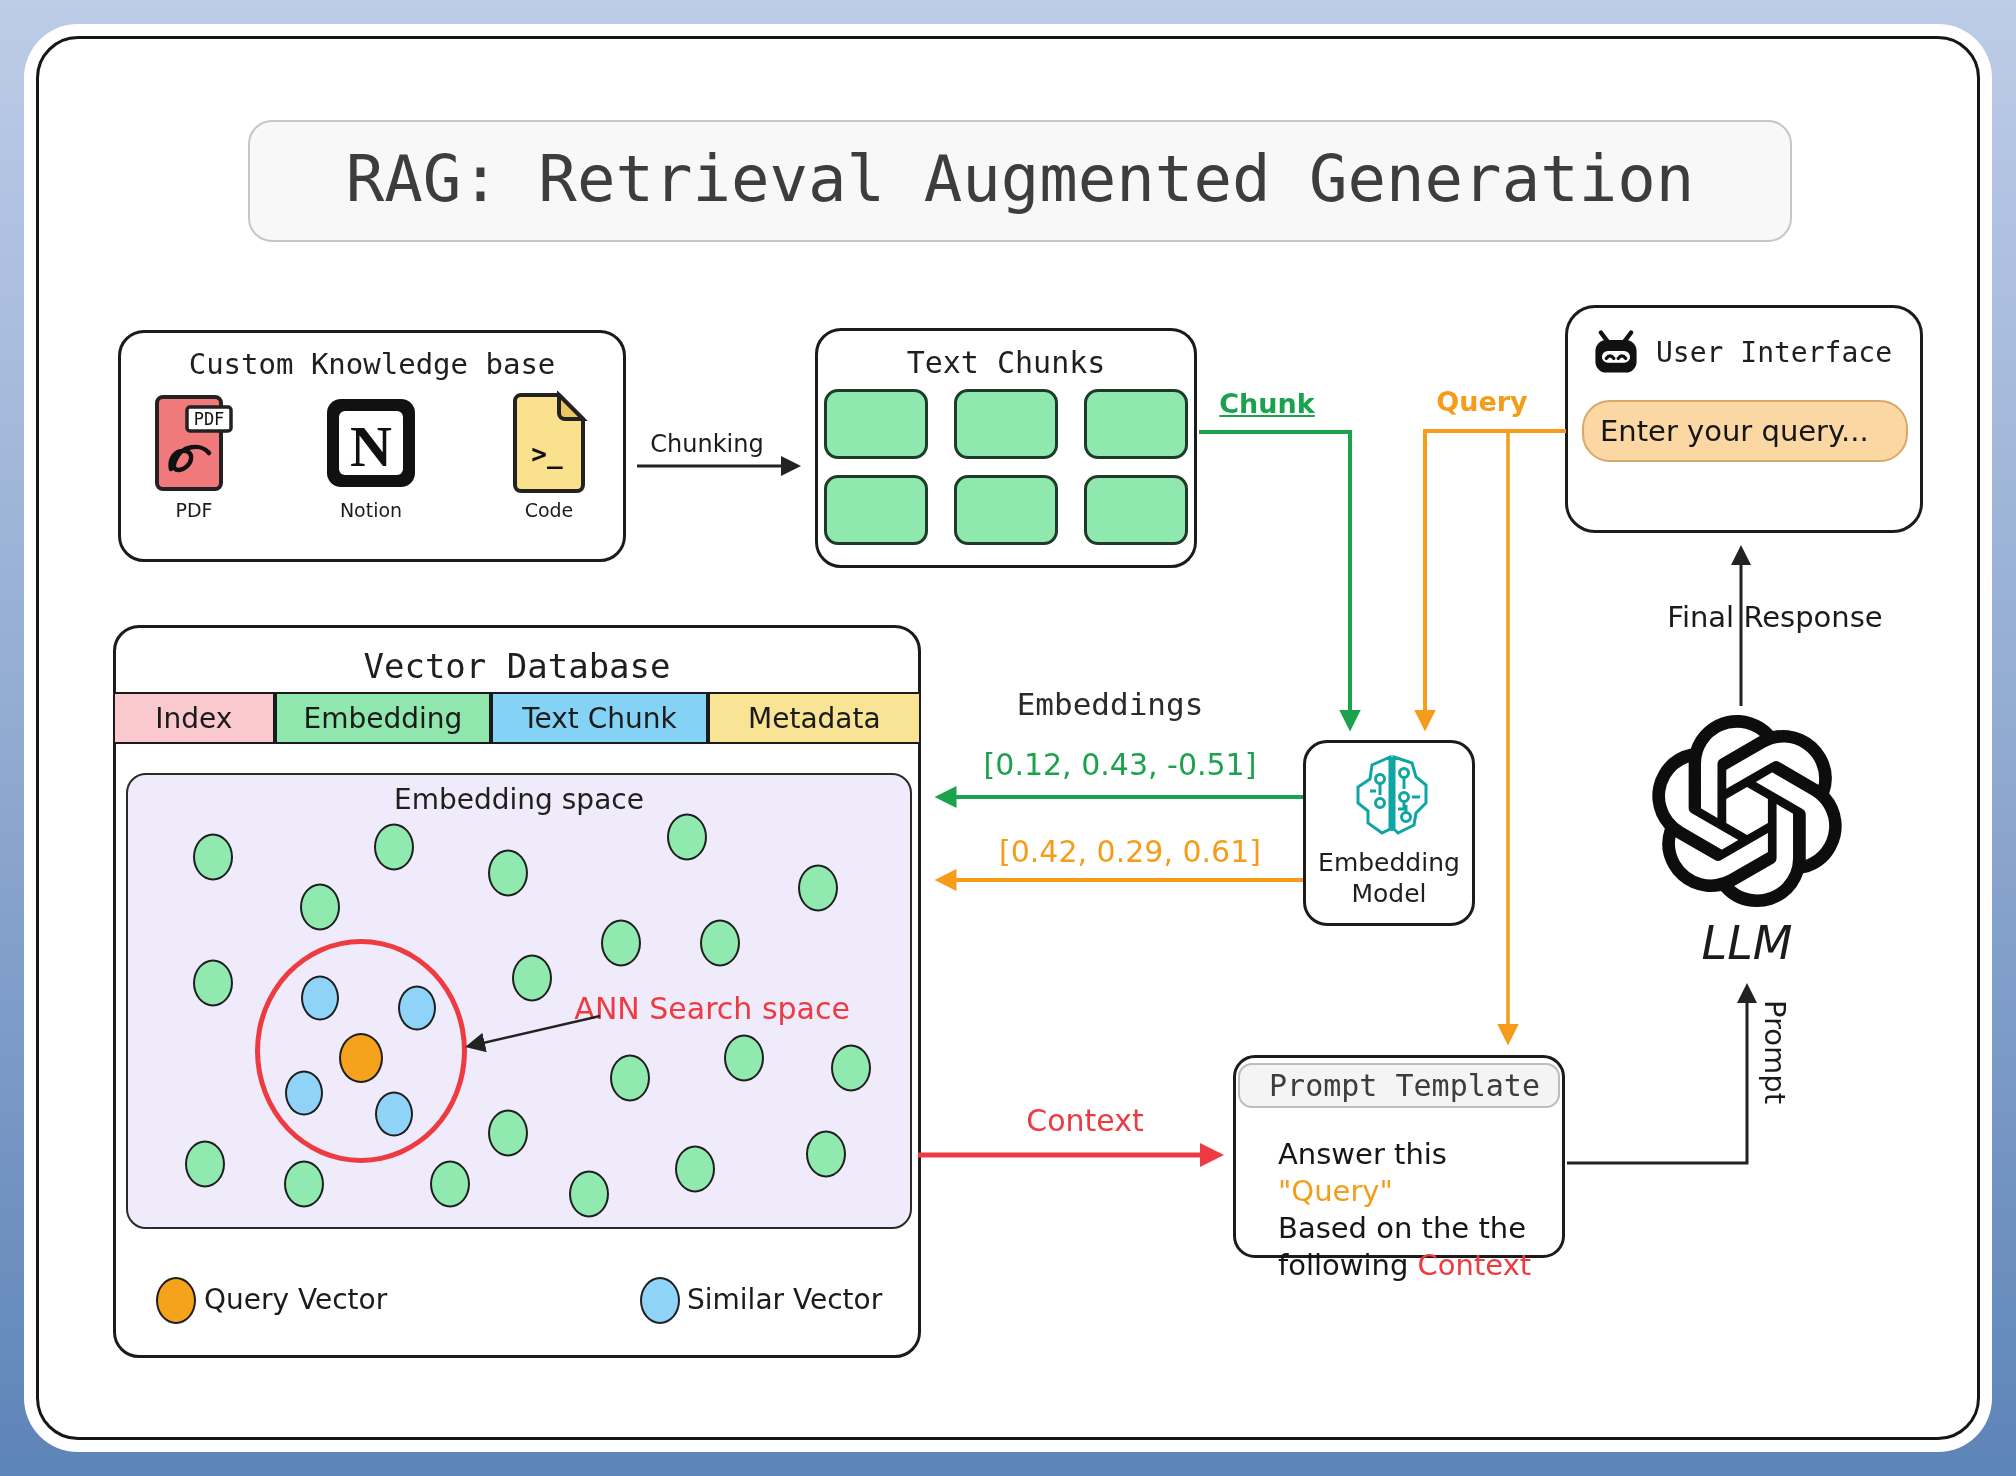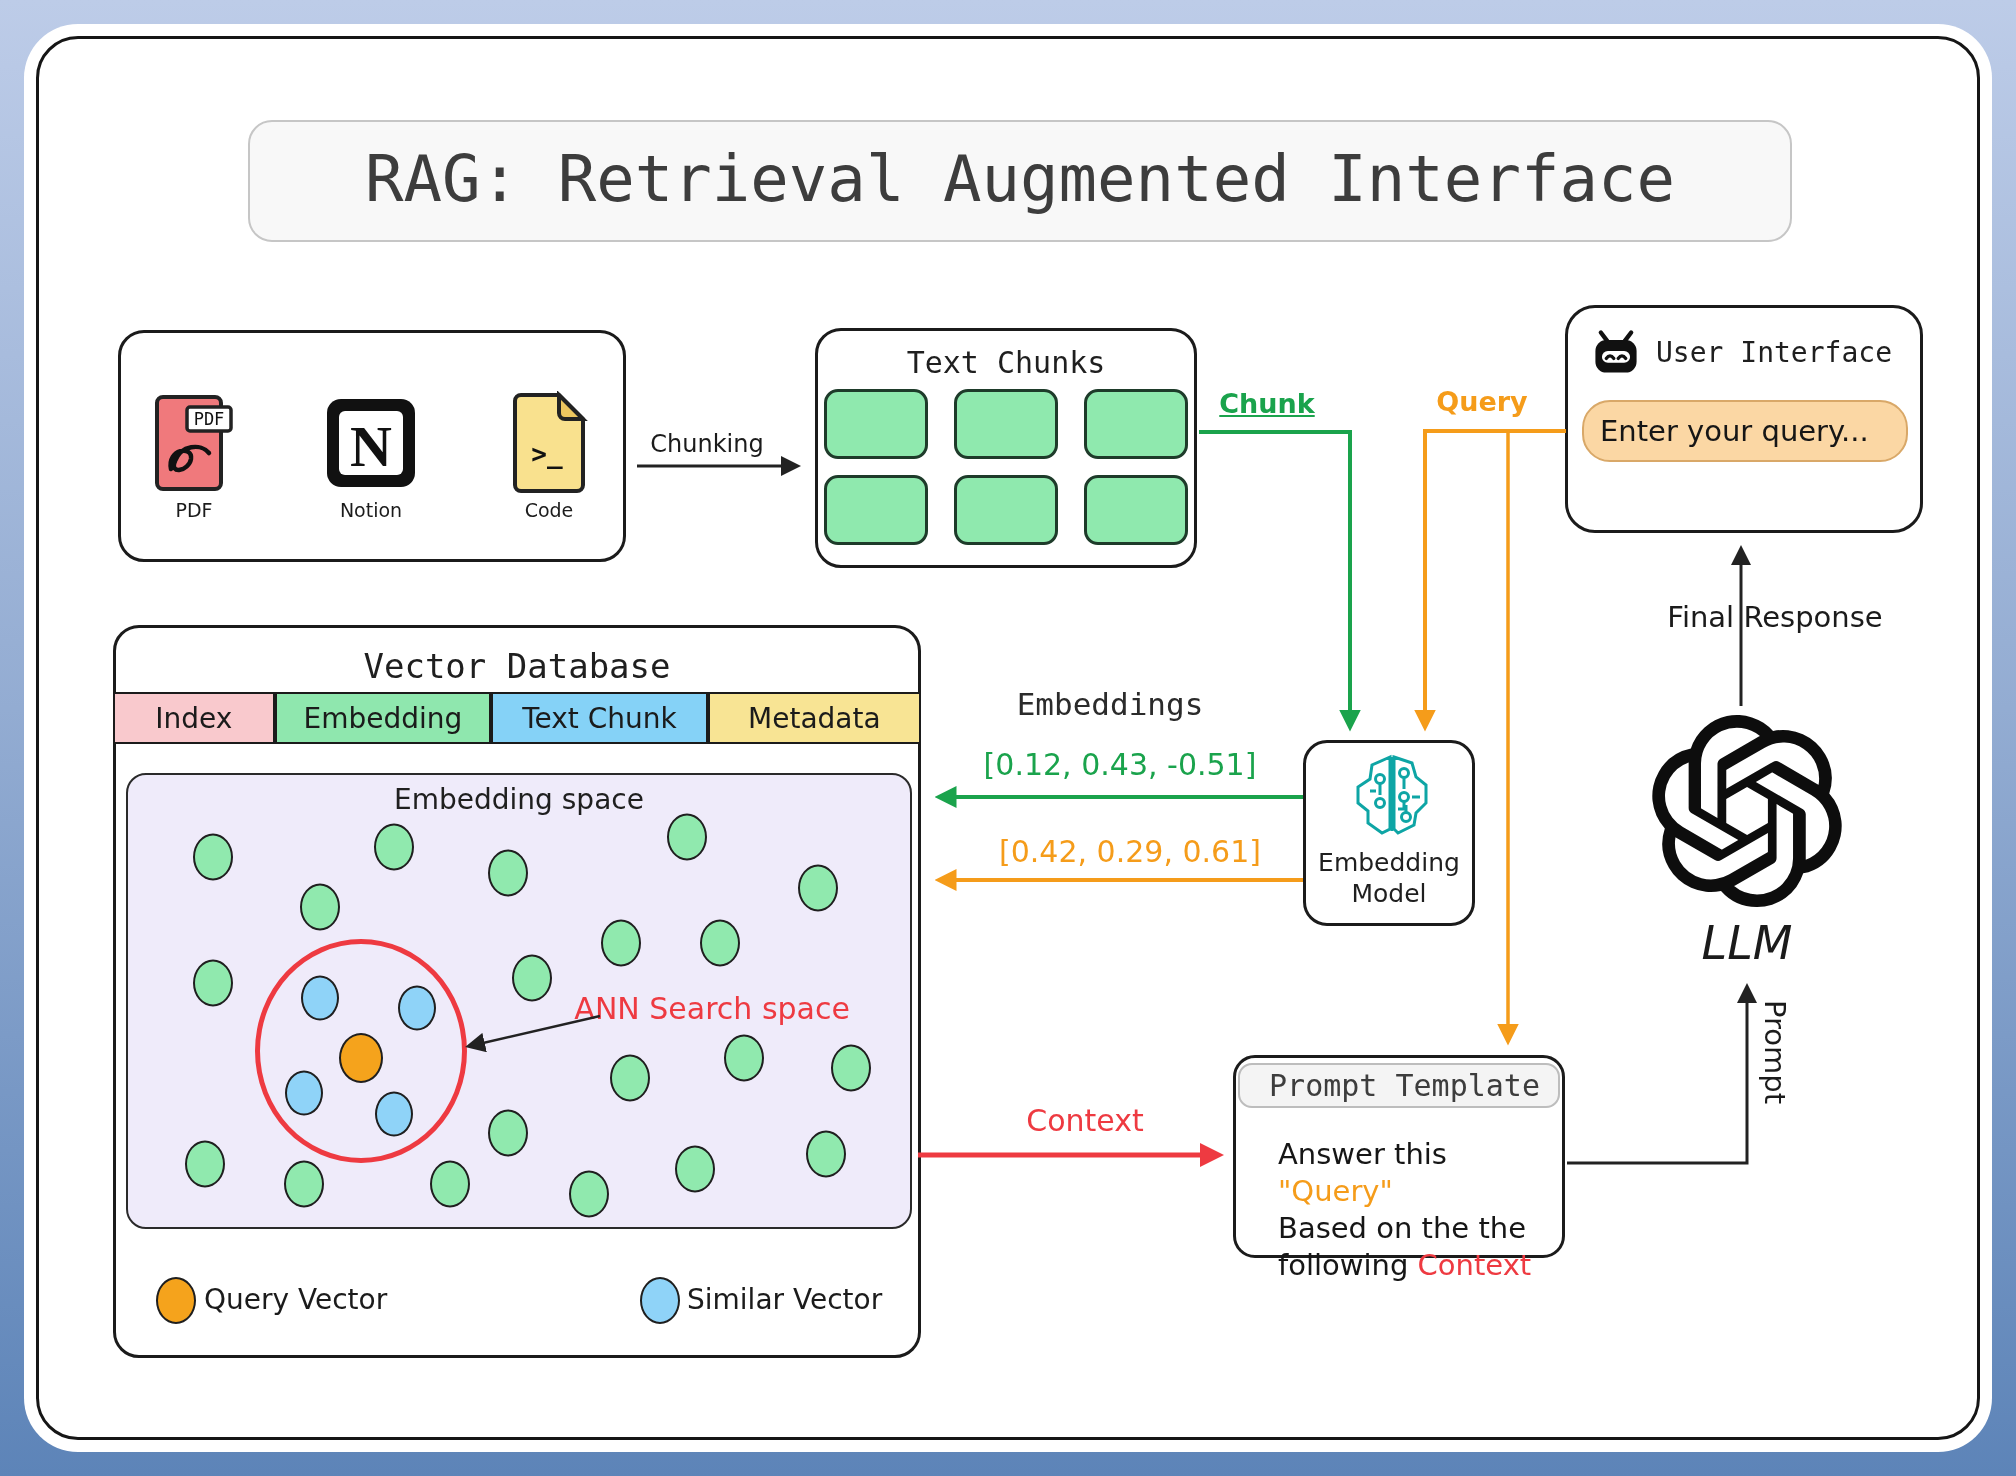--- a/index.html
+++ b/index.html
@@ -28,24 +28,25 @@
   #ui-input::placeholder{color:#161616;opacity:1;}
   #connectors{position:absolute;left:0;top:0;pointer-events:none;}
   .pill{background:#f4f4f4;border:2.5px solid #bdbdbd;border-radius:14px;padding:3px 18px;color:#3d3d3d;}
 </style>
 </head>
 <body>
 
 <div id="canvas"></div>
 
 <div class="abs mono" style="left:248px;top:120px;width:1540px;height:118px;background:#f8f8f8;border:2.5px solid #c6c6c6;border-radius:24px;">
-  <div style="width:100%;text-align:center;line-height:114px;font-size:64px;color:#3d3d3d;">RAG: Retrieval Augmented Interface</div>
+  <div style="width:100%;text-align:center;line-height:114px;font-size:64px;color:#3d3d3d;">RAG: Retrieval Augmented Generation</div>
 </div>
 
 <div class="sketch-box" style="left:118px;top:330px;width:508px;height:232px;">
+  <div class="box-heading mono" style="top:14px;font-size:29px;">Custom Knowledge base</div>
   <div class="abs" style="left:18px;top:58px;width:466px;height:160px;display:flex;justify-content:space-between;padding:0 14px;box-sizing:border-box;">
     <div style="text-align:center;">
       <svg width="82" height="104" viewBox="0 0 82 104">
         <rect x="4" y="6" width="64" height="92" rx="6" fill="#f0797c" stroke="#222" stroke-width="4"></rect>
         <rect x="34" y="16" width="44" height="24" rx="3" fill="#fff" stroke="#222" stroke-width="3.5"></rect>
         <text x="56" y="34" text-anchor="middle" font-size="17" font-family="DejaVu Sans Mono, monospace" fill="#111">PDF</text>
         <path d="M18 78 C 14 58, 40 54, 38 68 C 36 80, 16 84, 22 70 C 28 54, 48 52, 56 62" fill="none" stroke="#111" stroke-width="4.5" stroke-linecap="round"></path>
       </svg>
       <div class="hand" style="font-size:19px;">PDF</div>
     </div>

